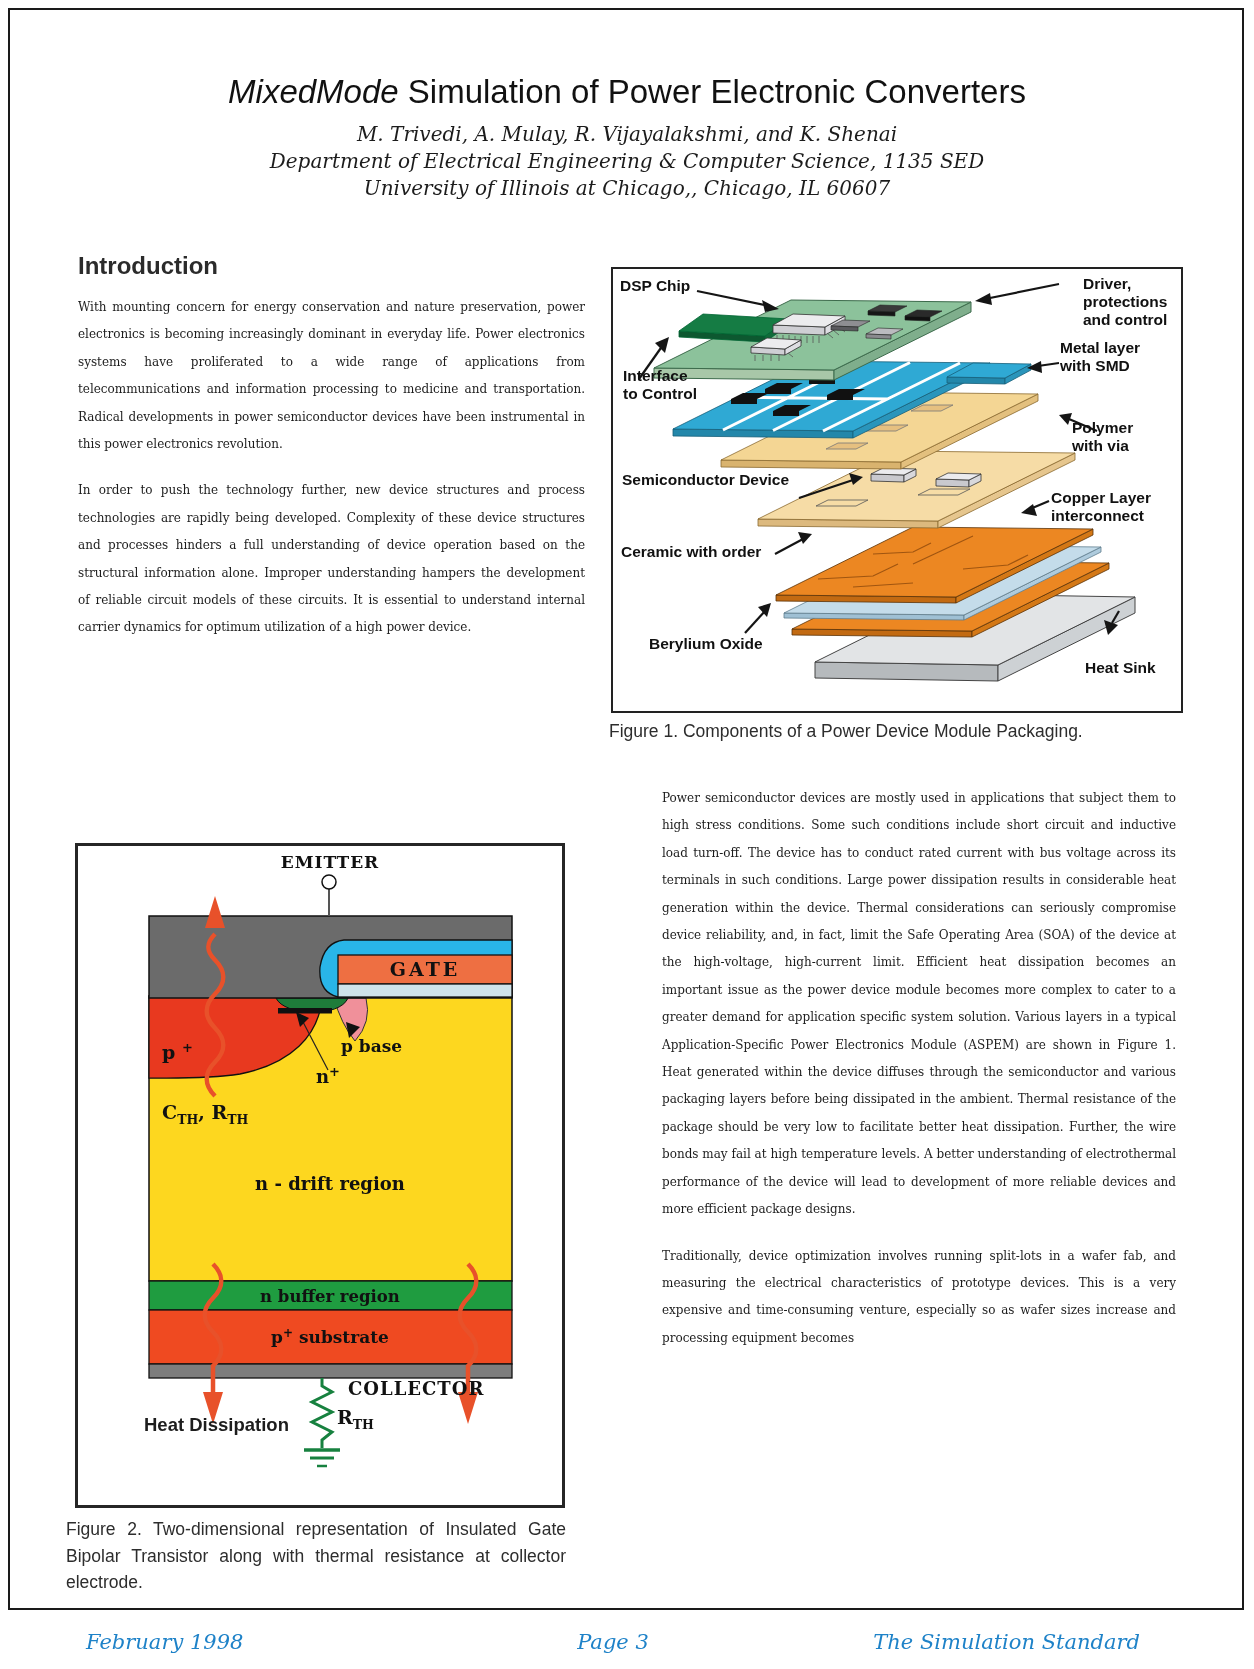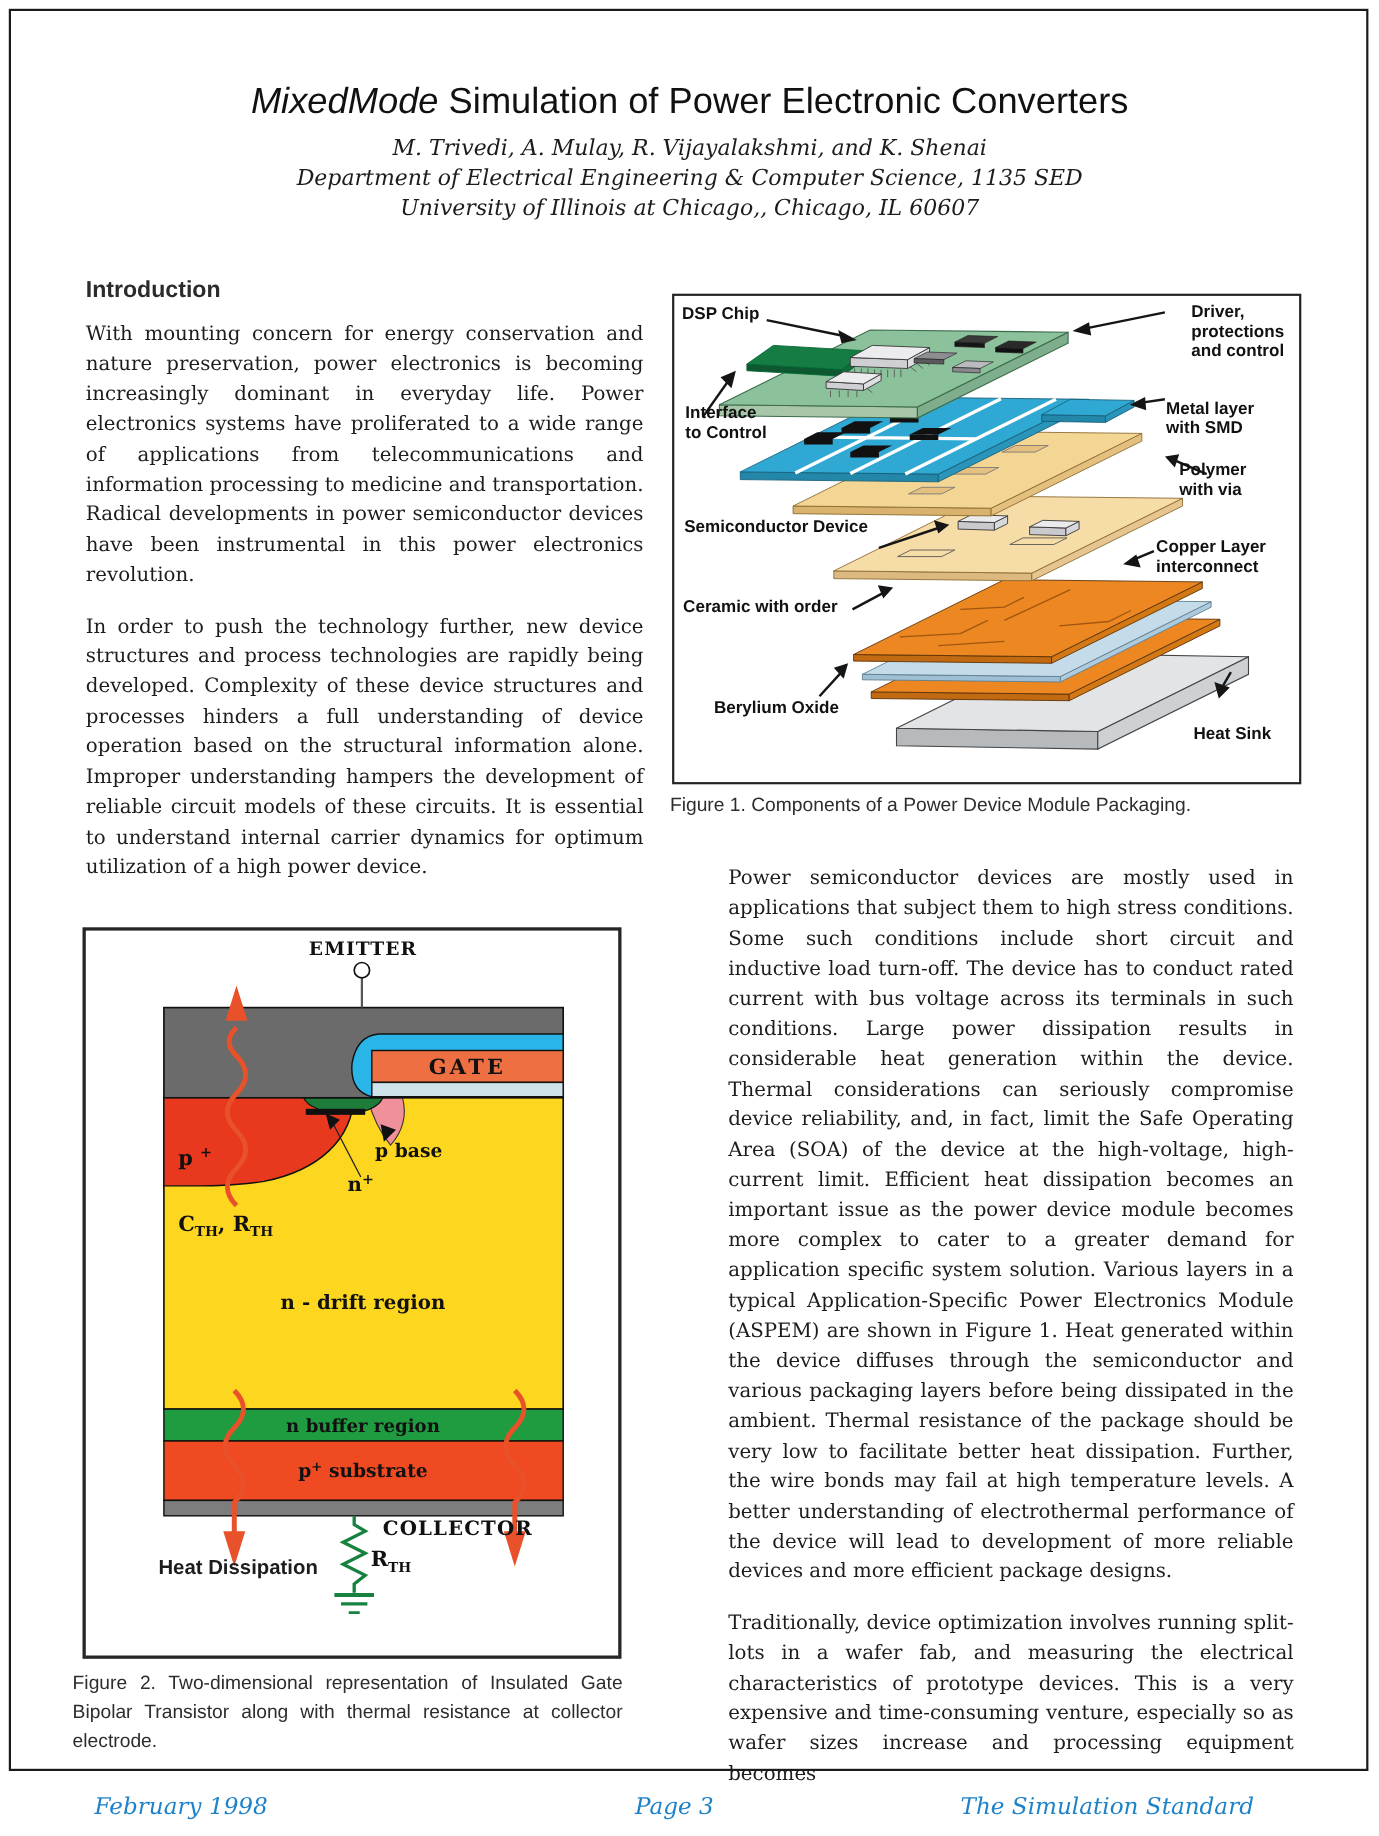--- a/index.html
+++ b/index.html
@@ -10,23 +10,23 @@
   
   .hdr{position:absolute;left:0;top:72px;width:100%;text-align:center;}
   .title{font-family:"Liberation Sans",sans-serif;font-weight:normal;font-size:33px;
         color:#111;line-height:40px;}
   .title .ital{font-style:italic;}
   .authors{font-style:italic;font-size:20px;margin-top:9px;line-height:27px;color:#1c1c1c;}
   .affil{font-style:italic;font-size:20px;line-height:27px;color:#1c1c1c;}
   
   .colL{position:absolute;left:78px;top:252px;width:507px;}
   .colR{position:absolute;left:662px;top:785px;width:514px;}
-  h2.section{font-family:"Liberation Sans",sans-serif;font-size:21px;font-weight:bold;
+  h2.section{font-family:"Liberation Sans",sans-serif;font-size:24px;font-weight:bold;
         color:#2b2b2b;margin:0 0 14px 0;}
-  p.body{font-size:18px;line-height:27.4px;text-align:justify;margin:0 0 19px 0;}
+  p.body{font-size:12px;line-height:27.4px;text-align:justify;margin:0 0 19px 0;}
   
   .fig1{position:absolute;left:611px;top:267px;width:568px;height:442px;
         border:2px solid #222;background:#fff;}
   .f1lbl{position:absolute;font-family:"Liberation Sans",sans-serif;font-weight:bold;
         font-size:15.5px;line-height:18px;color:#111;white-space:pre-line;}
   .fig1cap{position:absolute;left:609px;top:719px;width:572px;
         font-family:"Liberation Sans",sans-serif;font-size:17.5px;line-height:25px;color:#2d2d2d;}
   
   .fig2{position:absolute;left:75px;top:843px;width:484px;height:659px;
         border:3px solid #262626;background:#fff;}
@@ -200,21 +200,21 @@
           <polygon points="158,334 145,338 154,348" stroke="none"></polygon>
       </g>
     </svg>
     
     <div class="f1lbl" style="left:7px;top:8px;">DSP Chip</div>
     <div class="f1lbl" style="left:10px;top:98px;">Interface
 to Control</div>
     <div class="f1lbl" style="left:470px;top:6px;">Driver,
 protections
 and control</div>
-    <div class="f1lbl" style="left:447px;top:94px;">Metal layer
+    <div class="f1lbl" style="left:447px;top:70px;">Metal layer
 with SMD</div>
     <div class="f1lbl" style="left:459px;top:150px;">Polymer
 with via</div>
     <div class="f1lbl" style="left:9px;top:202px;">Semiconductor Device</div>
     <div class="f1lbl" style="left:438px;top:220px;">Copper Layer
 interconnect</div>
     <div class="f1lbl" style="left:8px;top:274px;">Ceramic with order</div>
     <div class="f1lbl" style="left:8px;top:366px;margin-left:28px;">Berylium Oxide</div>
     <div class="f1lbl" style="left:472px;top:390px;">Heat Sink</div>
   </div>

